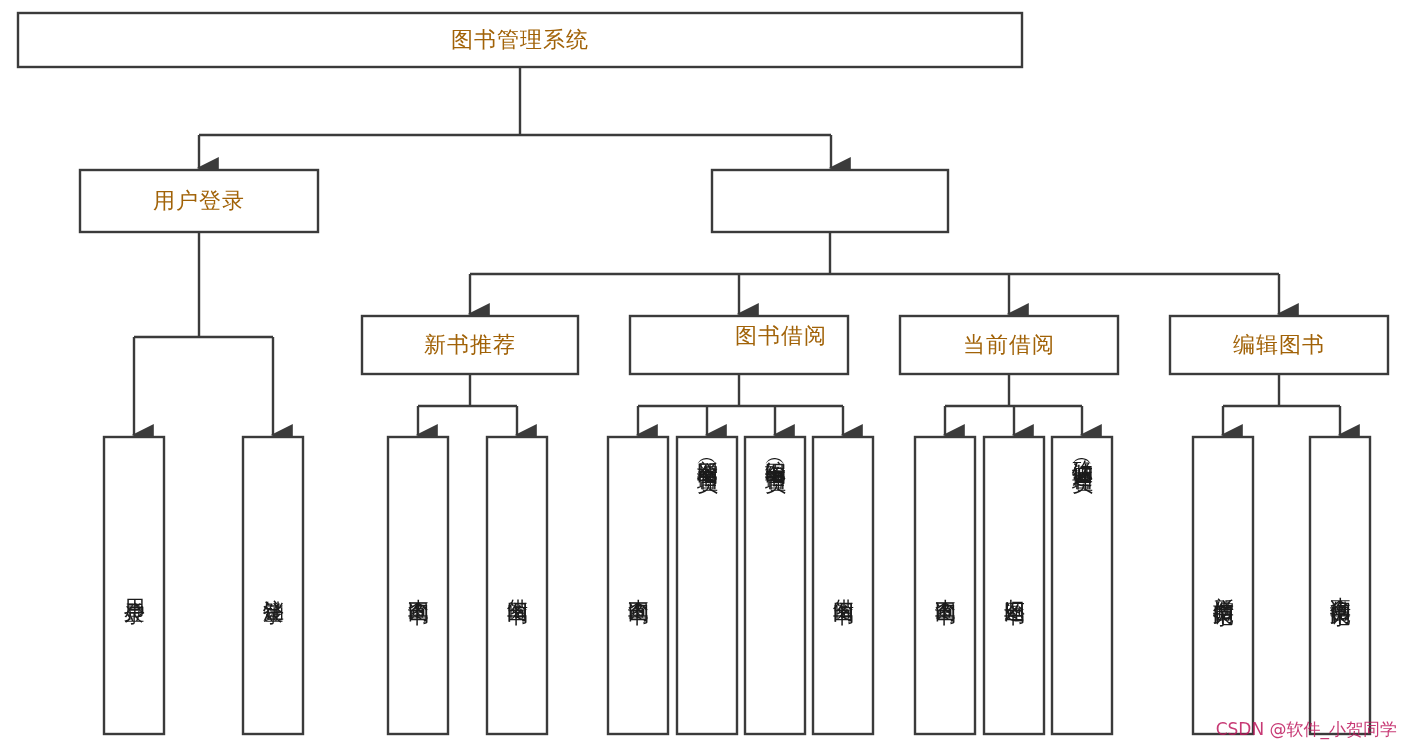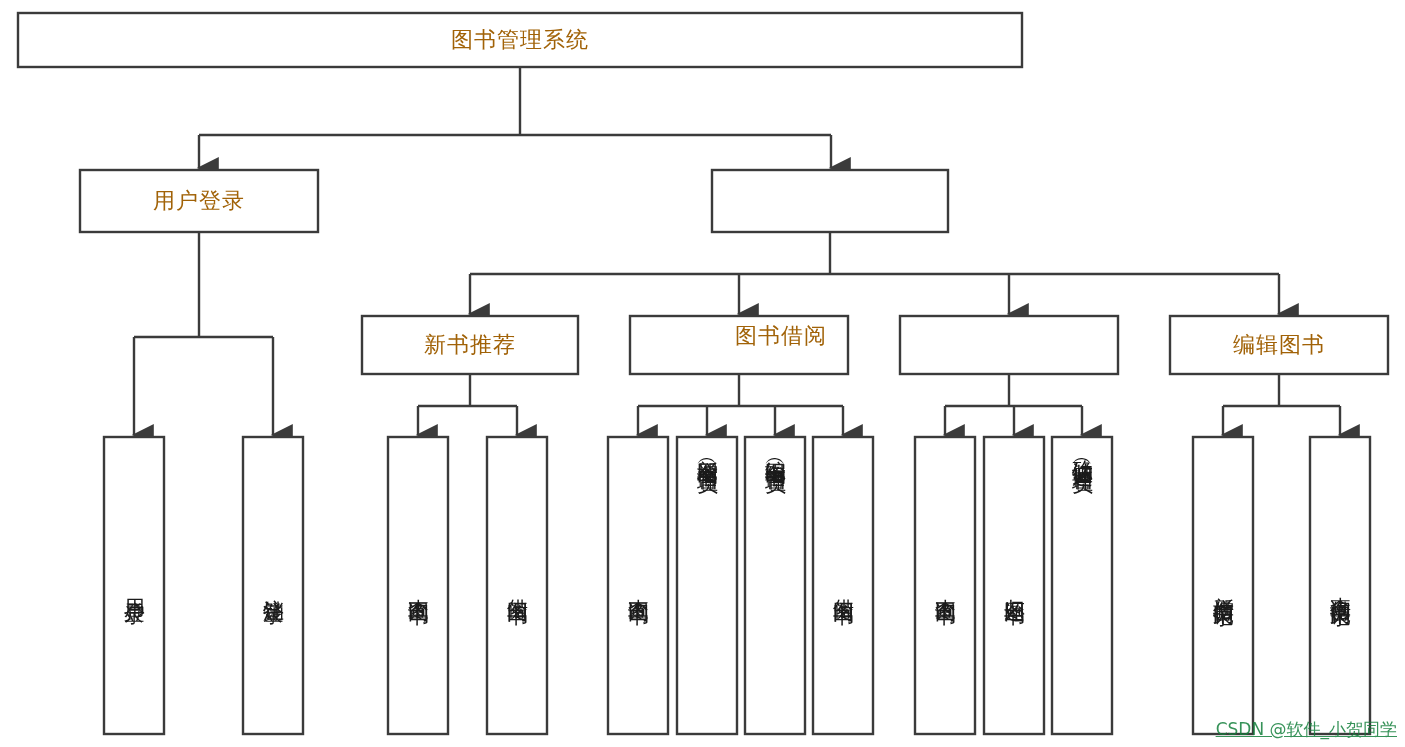--- a/index.html
+++ b/index.html
@@ -74,25 +74,24 @@
     color: #a16207;
     letter-spacing: 1px;
     white-space: nowrap;
   }
   #watermark {
     position: absolute;
     right: 8px;
     bottom: 6px;
     font-family: "DejaVu Sans", "Liberation Sans", sans-serif;
     font-size: 17px;
-    color: #15803d;
+    color: #be185d;
     opacity: .85;
     white-space: nowrap;
     pointer-events: none;
-    text-decoration: underline;
   }
 </style>
 </head>
 <body>
 
 <div id="diagram-root">
 
   <svg id="tree-svg" viewBox="0 0 1405 747">
     <defs>
       <marker id="arrow" viewBox="0 0 12 12" refX="6" refY="10" markerWidth="11" markerHeight="11" orient="auto-start-reverse">
@@ -168,20 +167,23 @@
 
 
   <div class="hlabel-wrap" style="left:362px; top:316px; width:216px; height:58px;text-align:right;">
     <span class="hlabel-text">新书推荐</span>
   </div>
 
   <div class="hlabel-wrap" style="left:630px; top:316px; width:218px; height:40px;margin-left:42px;">
     <span class="hlabel-text">图书借阅</span>
   </div>
 
+  <div class="hlabel-wrap" style="left:900px; top:316px; width:218px; height:58px;">
+    <span class="hlabel-text">当前借阅</span>
+  </div>
 
   <div class="hlabel-wrap" style="left:1170px; top:316px; width:218px; height:58px;">
     <span class="hlabel-text">编辑图书</span>
   </div>
 
   <div class="vlabel-wrap" style="left:104px; top:437px; width:60px; height:297px;">
     <span class="vlabel-text">用户登录</span>
   </div>
   <div class="vlabel-wrap" style="left:243px; top:437px; width:60px; height:297px;">
     <span class="vlabel-text">注销登录</span>

